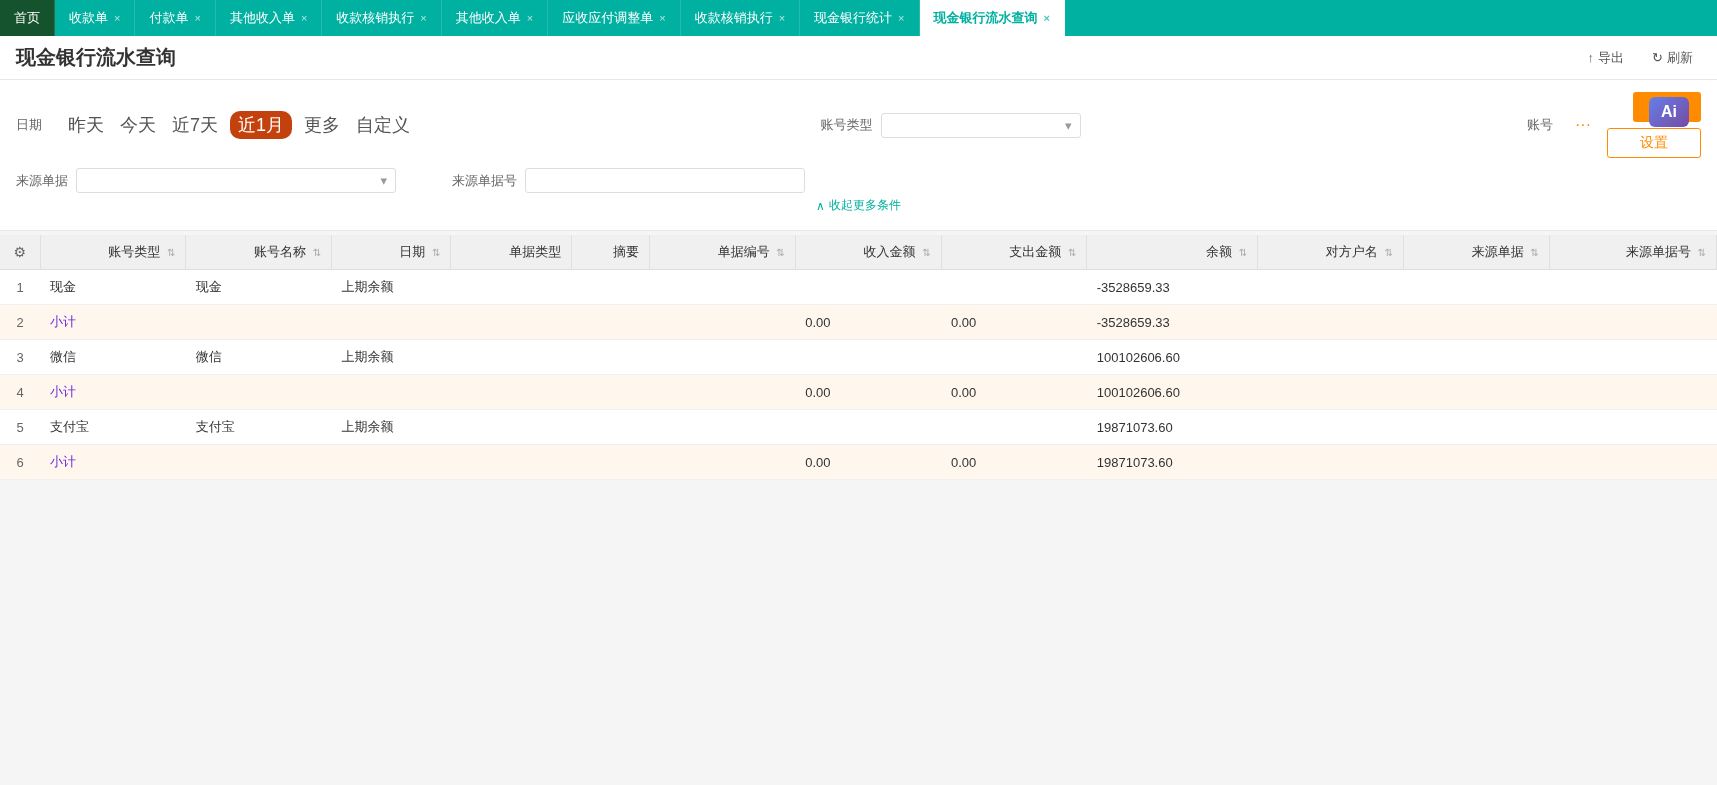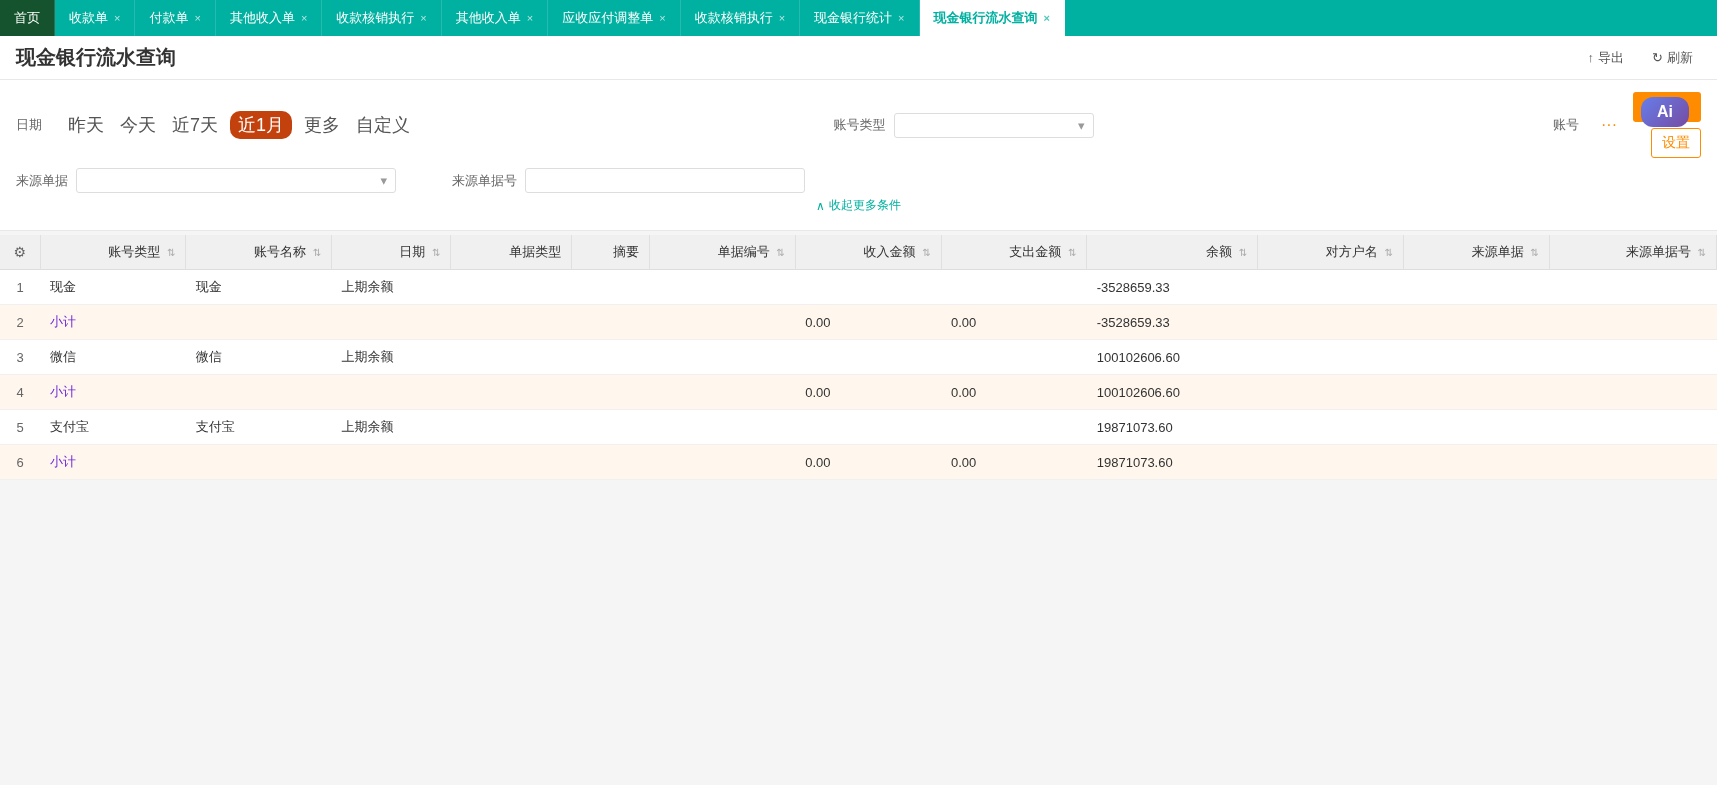--- a/index.html
+++ b/index.html
@@ -140,21 +140,21 @@
       border: none;
       padding: 6px 20px;
       border-radius: 3px;
       cursor: pointer;
       font-size: 14px;
     }
     .settings-btn {
       background: #fff;
       color: #ff8c00;
       border: 1px solid #ff8c00;
-      padding: 5px 10px;
+      padding: 5px 32px;
       border-radius: 3px;
       cursor: pointer;
       font-size: 14px;
     }
     .btn-group-right {
       display: flex;
       flex-direction: column;
       gap: 6px;
       align-items: flex-end;
     }
@@ -214,23 +214,23 @@
 
     
     .ai-badge {
       position: fixed;
       top: 97px;
       right: 28px;
       background: linear-gradient(135deg, #667eea, #764ba2);
       color: #fff;
       font-size: 16px;
       font-weight: bold;
-      width: 48px;
+      width: 40px;
       height: 30px;
-      border-radius: 12px;
+      border-radius: 6px;
       display: flex;
       align-items: center;
       justify-content: center;
       cursor: pointer;
       z-index: 100;
     }
   </style>
 </head>
 <body>
 

